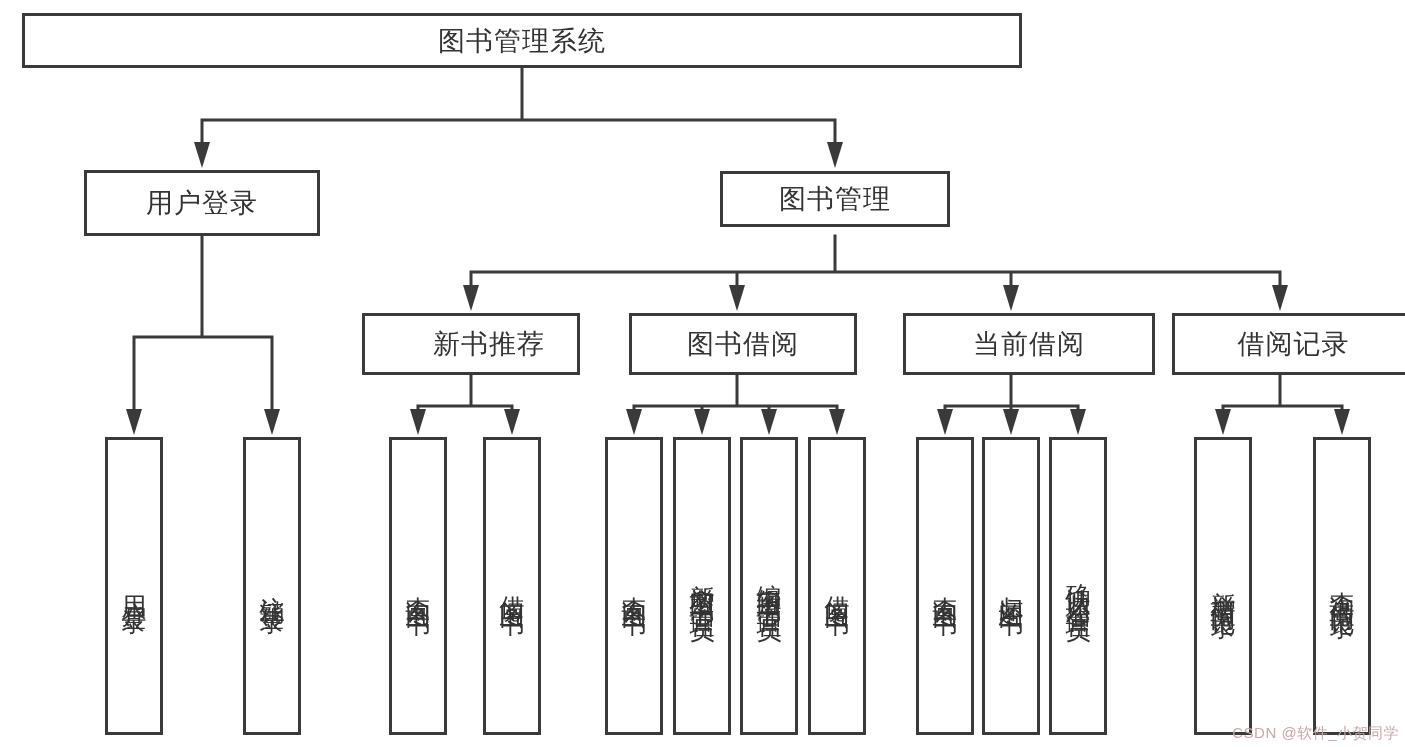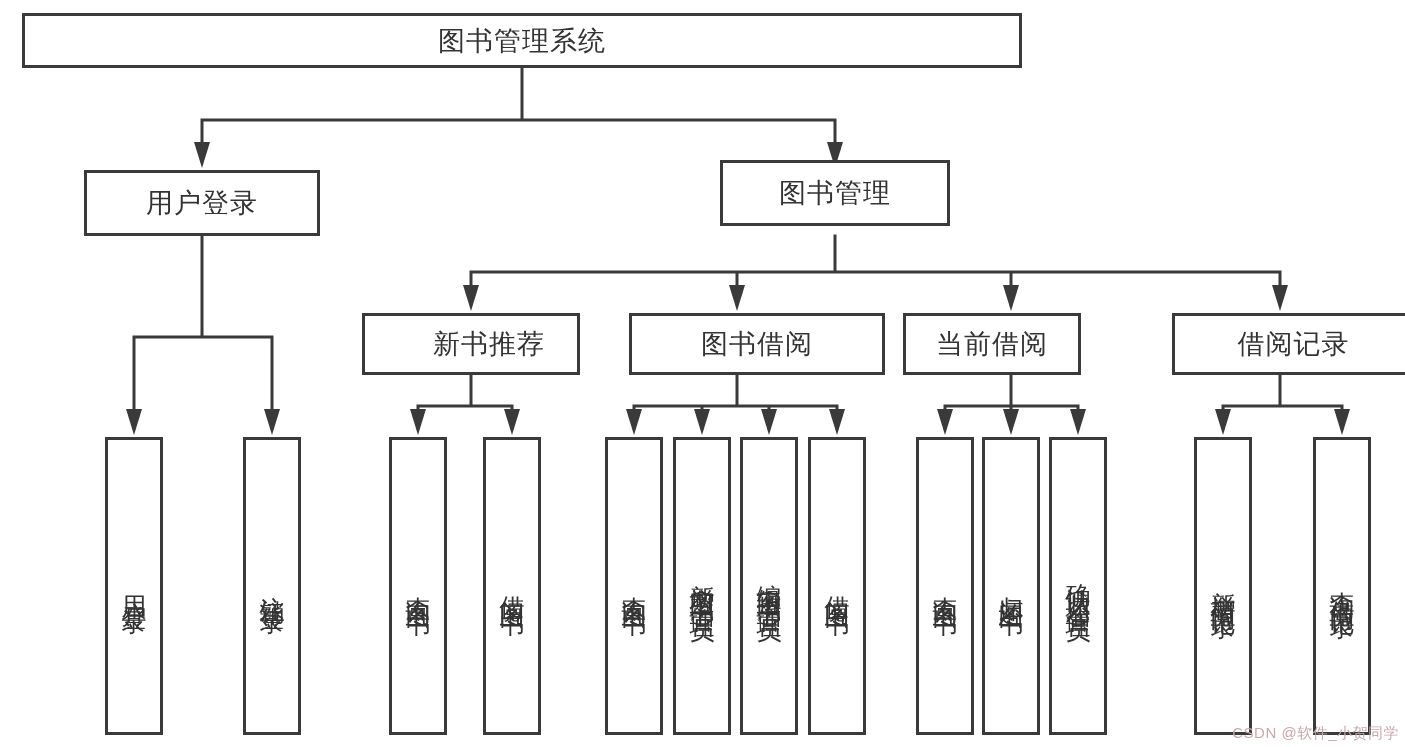--- a/index.html
+++ b/index.html
@@ -37,26 +37,26 @@
     text-orientation: mixed;
     font-size: 25px;
     line-height: 1;
     letter-spacing: 5px;
     white-space: nowrap;
   }
   
   .n-root   { left: 22px;   top: 13px;  width: 1000px; height: 55px; }
   
   .n-user   { left: 84px;   top: 170px; width: 236px;  height: 66px; }
-  .n-mgmt   { left: 720px;  top: 160px; width: 230px;  height: 66px; }
+  .n-mgmt   { left: 720px;  top: 171px; width: 230px;  height: 56px; }
   
   .lvl3     { top: 313px; height: 62px; }
   .n-rec    { left: 362px;  width: 218px; padding-left: 36px; }
-  .n-borrow { left: 629px;  width: 256px; }
-  .n-cur    { left: 903px;  width: 178px; }
+  .n-borrow { left: 629px;  width: 228px; }
+  .n-cur    { left: 903px;  width: 252px; }
   .n-hist   { left: 1172px; width: 243px; }
   
   .leaf     { top: 437px; height: 298px; width: 58px; }
   .l-login   { left: 105px; }
   .l-logout  { left: 243px; }
   .l-b1      { left: 389px; }
   .l-b2      { left: 483px; }
   .l-c1      { left: 605px; }
   .l-c2      { left: 673px; }
   .l-c3      { left: 740px; }

